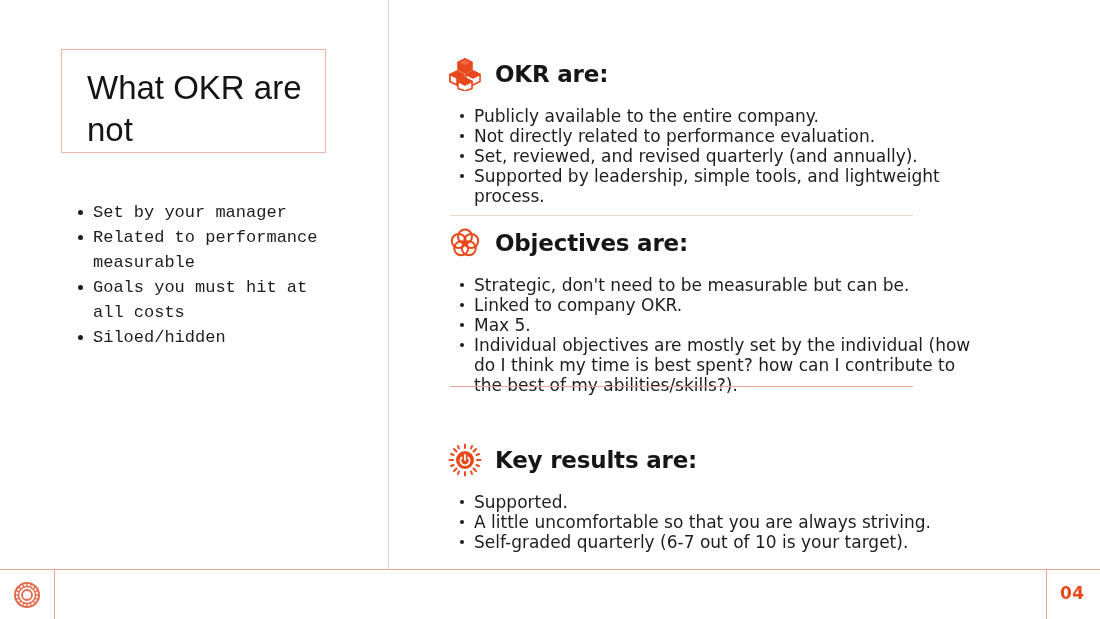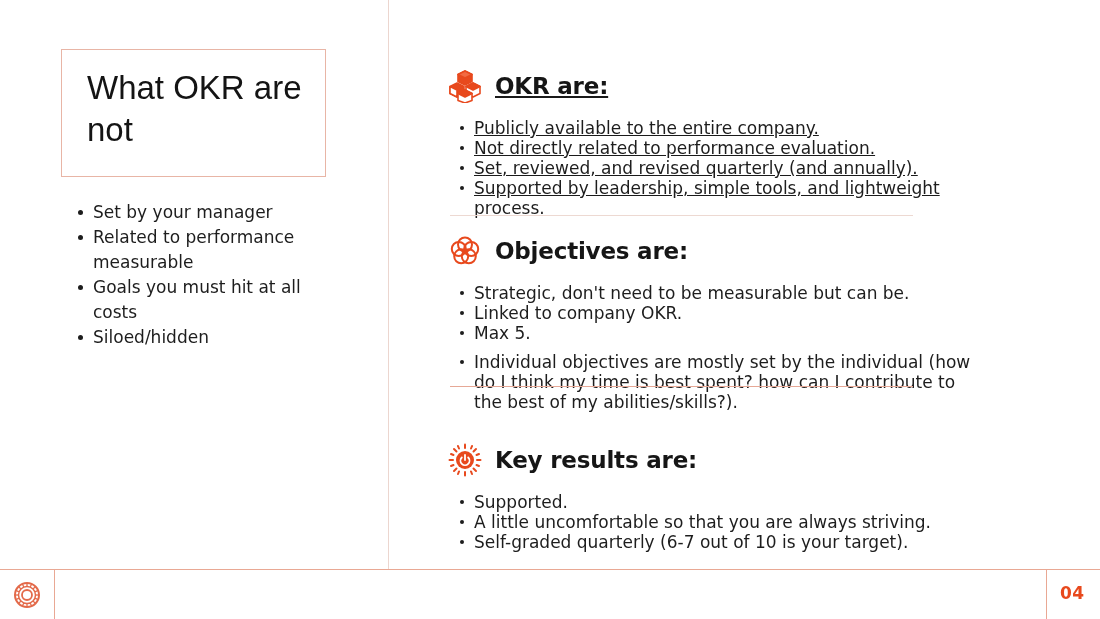--- a/index.html
+++ b/index.html
@@ -6,24 +6,24 @@
     html, body { width: 1100px; height: 619px; background: #ffffff; overflow: hidden; }
     body { position: relative; font-family: "DejaVu Sans", "Liberation Sans", sans-serif; color: #1a1a1a; }
 
     .vdivider { position: absolute; left: 388px; top: 0; width: 1px; height: 569px; background: #ecd6cf; }
     .footer-line { position: absolute; left: 0; top: 569px; width: 1100px; height: 1px; background: #e9a894; }
     .footer-vline-left { position: absolute; left: 54px; top: 570px; width: 1px; height: 49px; background: #e9a894; }
     .footer-vline-right { position: absolute; left: 1046px; top: 570px; width: 1px; height: 49px; background: #e9a894; }
     .footer-logo { position: absolute; left: 13px; top: 581px; width: 28px; height: 28px; }
     .page-number { position: absolute; left: 1060px; top: 583px; font-family: "DejaVu Sans", sans-serif; font-weight: bold; font-size: 17px; color: #e8491d; letter-spacing: 0.5px; }
 
-    .title-box { position: absolute; left: 61px; top: 49px; width: 265px; height: 128px; border: 1px solid #e8b5a6; }
+    .title-box { position: absolute; left: 61px; top: 49px; width: 265px; height: 104px; border: 1px solid #e8b5a6; }
     .title-box h1 { position: absolute; left: 25px; top: 17px; font-family: "Liberation Sans", sans-serif; font-weight: normal; font-size: 33px; line-height: 42px; color: #141414; width: 220px; }
 
-    .not-list { position: absolute; left: 75px; top: 200px; width: 250px; list-style: none; }
+    .not-list { position: absolute; left: 75px; top: 200px; width: 250px; list-style: none; font-family: Liberation Mono, monospace; }
     .not-list li { position: relative; padding-left: 18px; font-size: 17px; line-height: 25px; color: #1d1d1d; }
     .not-list li::before { content: ""; position: absolute; left: 3px; top: 10px; width: 5px; height: 5px; border-radius: 50%; background: #1d1d1d; }
 
     .section { position: absolute; left: 448px; width: 560px; }
     .section-head { display: flex; align-items: center; height: 36px; }
     .section-head .icon { width: 34px; height: 34px; margin-right: 13px; display: inline-block; }
     .section-head h2 { font-family: "DejaVu Sans", sans-serif; font-weight: bold; font-size: 23px; color: #161616; letter-spacing: -0.2px; }
 
     .section ul { list-style: none; margin-top: 14px; margin-left: 10px; }
     .section li { position: relative; padding-left: 16px; font-size: 17px; line-height: 20px; color: #1d1d1d; }
@@ -42,21 +42,21 @@
   <h1>What OKR are not</h1>
 </div>
 
 <ul class="not-list">
   <li>Set by your manager</li>
   <li>Related to performance measurable</li>
   <li>Goals you must hit at all costs</li>
   <li>Siloed/hidden</li>
 </ul>
 
-<div class="section" style="top:68px;text-decoration:underline;">
+<div class="section" style="top:56px;">
   <div class="section-head">
     <span class="icon">
       <svg viewBox="0 0 34 34" width="34" height="34">
         <g stroke="#e8491d" stroke-width="1.6" stroke-linejoin="round">
           <path d="M17 2 L24 5.5 L24 12.5 L17 16 L10 12.5 L10 5.5 Z" fill="#e8491d"></path>
           <path d="M17 2 L24 5.5 L17 9 L10 5.5 Z" fill="#f26a42"></path>
           <path d="M9 14 L16 17.5 L16 24.5 L9 28 L2 24.5 L2 17.5 Z" fill="#e8491d"></path>
           <path d="M2 17.5 L9 21 L9 28 L2 24.5 Z" fill="#ffffff"></path>
           <path d="M25 14 L32 17.5 L32 24.5 L25 28 L18 24.5 L18 17.5 Z" fill="#ffffff"></path>
           <path d="M18 17.5 L25 21 L32 17.5 L25 14 Z" fill="#e8491d"></path>
@@ -70,40 +70,40 @@
   <ul>
     <li>Publicly available to the entire company.</li>
     <li>Not directly related to performance evaluation.</li>
     <li>Set, reviewed, and revised quarterly (and annually).</li>
     <li>Supported by leadership, simple tools, and lightweight process.</li>
   </ul>
 </div>
 
 <div class="hr hr-1"></div>
 
-<div class="section" style="top:233px;">
+<div class="section" style="top:225px;">
   <div class="section-head">
     <span class="icon">
       <svg viewBox="0 0 34 34" width="34" height="34">
         <g fill="none" stroke="#e8491d" stroke-width="2">
           <circle cx="17" cy="10.5" r="7"></circle>
           <circle cx="23.2" cy="15" r="7"></circle>
           <circle cx="20.8" cy="22.3" r="7"></circle>
           <circle cx="13.2" cy="22.3" r="7"></circle>
           <circle cx="10.8" cy="15" r="7"></circle>
         </g>
       </svg>
     </span>
     <h2>Objectives are:</h2>
   </div>
   <ul>
     <li>Strategic, don't need to be measurable but can be.</li>
     <li>Linked to company OKR.</li>
     <li>Max 5.</li>
-    <li style="width:520px;margin-top:9px;">Individual objectives are mostly set by the individual (how do I think my time is best spent? how can I contribute to the best of my abilities/skills?).</li>
+    <li style="width:520px;">Individual objectives are mostly set by the individual (how do I think my time is best spent? how can I contribute to the best of my abilities/skills?).</li>
   </ul>
 </div>
 
 <div class="hr hr-2"></div>
 
 <div class="section" style="top:406px;margin-top:36px;">
   <div class="section-head">
     <span class="icon">
       <svg viewBox="0 0 34 34" width="34" height="34">
         <g stroke="#e8491d" stroke-width="2" stroke-linecap="round">

